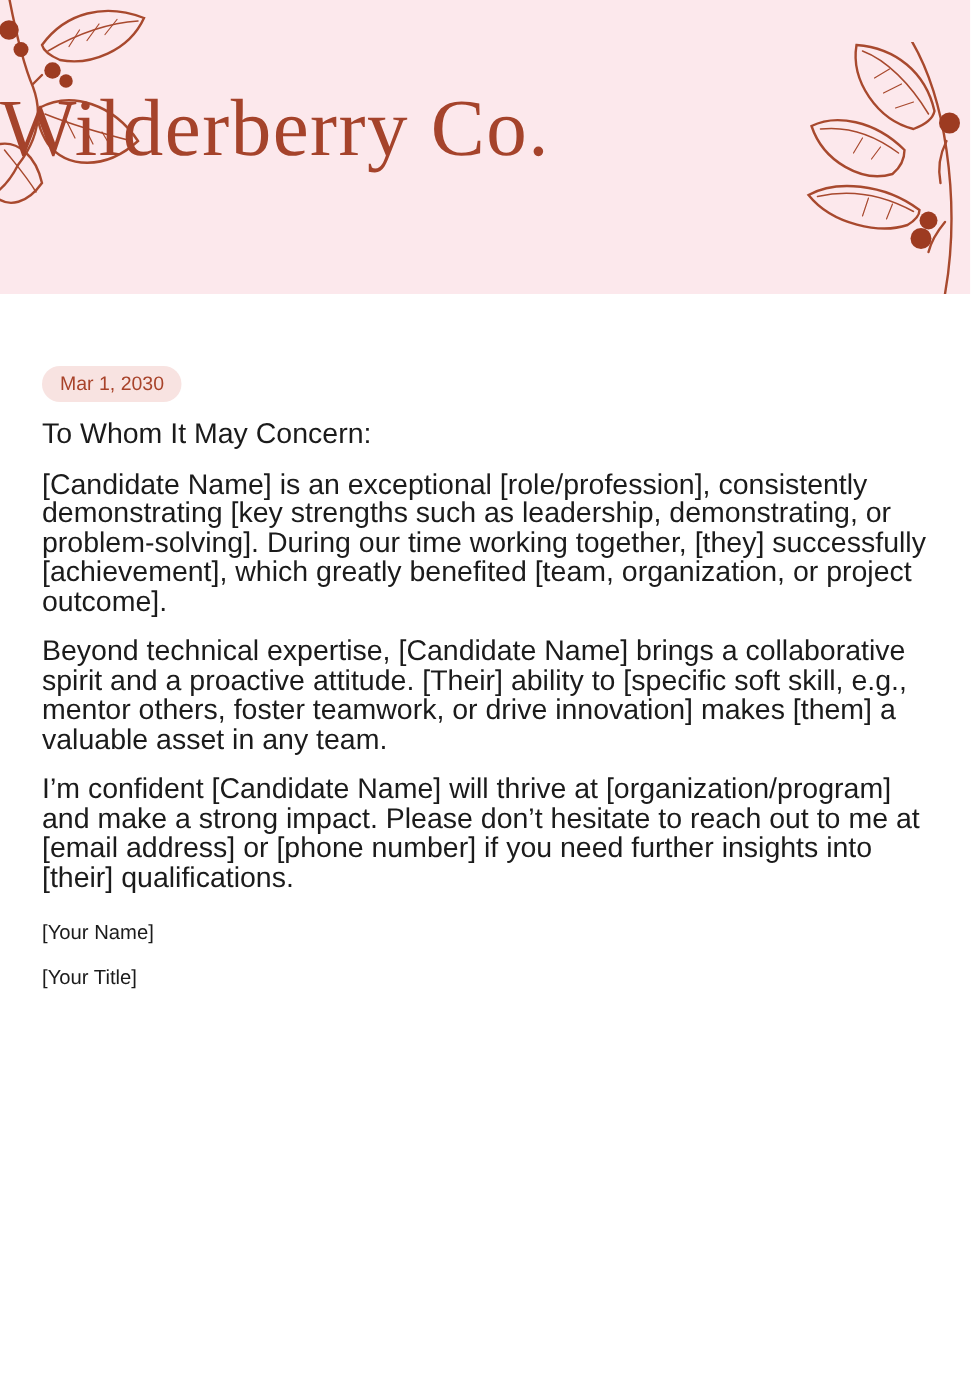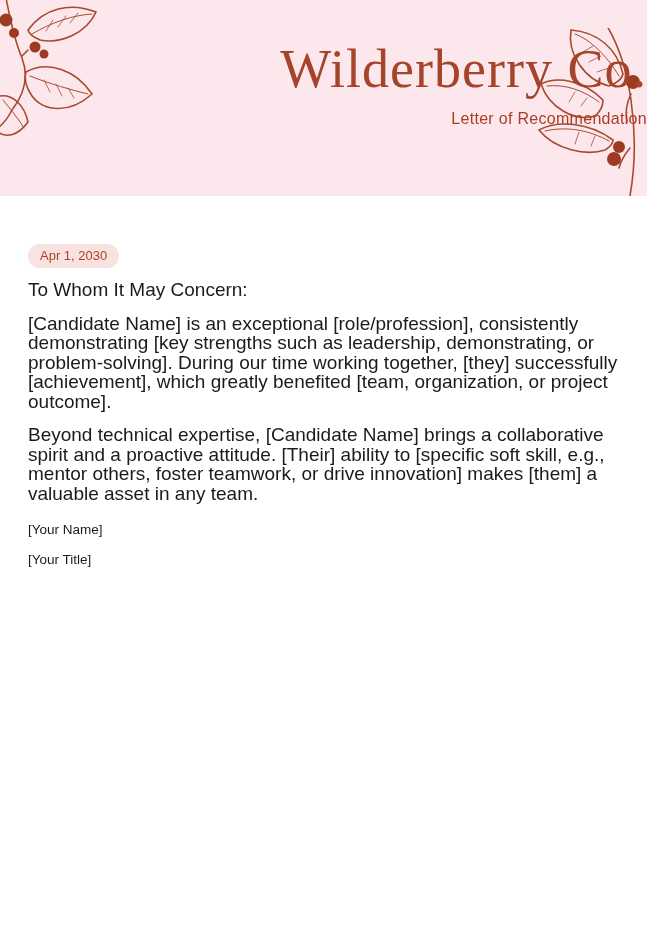--- a/index.html
+++ b/index.html
@@ -25,22 +25,22 @@
     overflow: hidden;
   }
   .branch {
     position: absolute;
     pointer-events: none;
   }
   .branch-left  { left: 0; top: 0; }
   .branch-right { right: 0; top: 28px; }
   .head-text {
     position: absolute;
-    left: 0; right: 0; top: 0;
-    text-align: right;
+    left: 0; right: 0; top: 16px;
+    text-align: left;
   }
   .company {
     margin: 38px 0 0 0;
     font-family: "Liberation Serif", "DejaVu Serif", serif;
     font-weight: 400;
     font-size: 54px;
     line-height: 62px;
     letter-spacing: 1px;
     color: #a5432b;
   }
@@ -142,32 +142,32 @@
       </g>
       <g fill="#9d3b21">
         <circle cx="96" cy="54" r="7"></circle>
         <circle cx="82" cy="119" r="6"></circle>
         <circle cx="77" cy="131" r="7"></circle>
       </g>
     </svg>
 
     <div class="head-text">
       <h1 class="company">Wilderberry Co.</h1>
-      <div class="doc-title">Letter of Recommendation</div>
     </div>
   </header>
 
   <main class="letter">
 
-    <span class="date-badge">Apr 1, 2030</span>
+    <span class="date-badge">Mar 1, 2030</span>
 
     <p class="salutation">To Whom It May Concern:</p>
 
     <p class="para">[Candidate Name] is an exceptional [role/profession], consistently demonstrating [key strengths such as leadership, demonstrating, or problem-solving]. During our time working together, [they] successfully [achievement], which greatly benefited [team, organization, or project outcome].</p>
     <p class="para">Beyond technical expertise, [Candidate Name] brings a collaborative spirit and a proactive attitude. [Their] ability to [specific soft skill, e.g., mentor others, foster teamwork, or drive innovation] makes [them] a valuable asset in any team.</p>
+    <p class="para">I’m confident [Candidate Name] will thrive at [organization/program] and make a strong impact. Please don’t hesitate to reach out to me at [email address] or [phone number] if you need further insights into [their] qualifications.</p>
 
 
 
     <div class="signer">
       <div>[Your Name]</div>
       <div>[Your Title]</div>
     </div>
 
   </main>
 </div>

